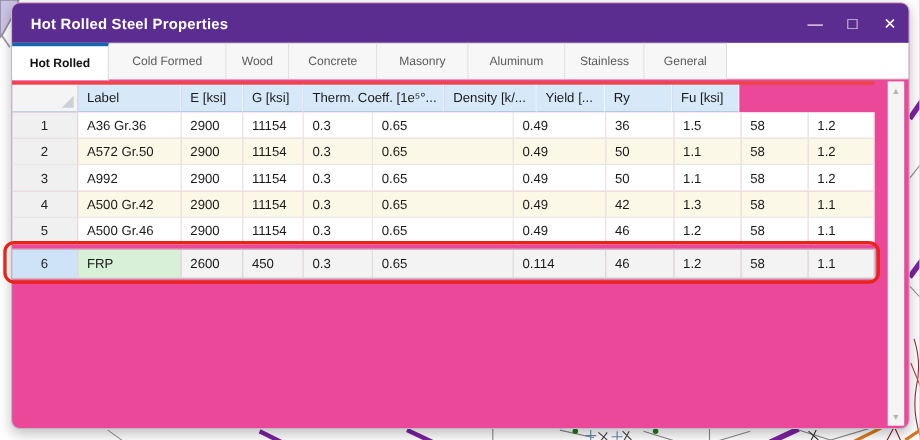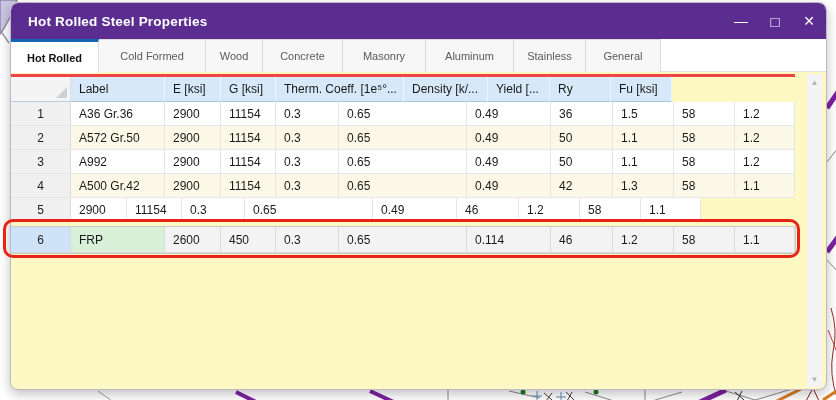--- a/index.html
+++ b/index.html
@@ -4,21 +4,21 @@
 <style>
   * { box-sizing: border-box; margin: 0; padding: 0; }
   body { font-family: "Liberation Sans", sans-serif; background: #fff; }
   .stage { position: relative; width: 836px; height: 400px; overflow: hidden; background: #fff; }
 
   .bg-svg { position: absolute; left: 0; top: 0; z-index: 0; }
 
   
   .dialog {
     position: absolute; left: 10px; top: 2px; width: 817px; height: 388px;
-    background: #fef9c3; border: 1px solid #bdb9cb; border-radius: 8px;
+    background: #ec4899; border: 1px solid #bdb9cb; border-radius: 8px;
     box-shadow: 0 4px 12px rgba(0,0,0,.25); z-index: 1; overflow: hidden;
   }
   .titlebar {
     height: 36px; background: #5b2d91; display: flex; align-items: center;
     padding-left: 17px; border-radius: 7px 7px 0 0;
   }
   .title { color: #fff; font-size: 13.5px; font-weight: 700; letter-spacing: .2px; }
   .win-controls { margin-left: auto; display: flex; height: 100%; }
   .winbtn {
     width: 34px; height: 100%; background: transparent; border: none; color: #fff;
@@ -244,20 +244,21 @@
             <div class="cell c4">0.3</div>
             <div class="cell c5">0.65</div>
             <div class="cell c6">0.49</div>
             <div class="cell c7">42</div>
             <div class="cell c8">1.3</div>
             <div class="cell c9">58</div>
             <div class="cell c10">1.1</div>
           </div>
           <div class="grid-row">
             <div class="cell c0 rownum">5</div>
+            <div class="cell c1 c-label">A500 Gr.46</div>
             <div class="cell c2">2900</div>
             <div class="cell c3">11154</div>
             <div class="cell c4">0.3</div>
             <div class="cell c5">0.65</div>
             <div class="cell c6">0.49</div>
             <div class="cell c7">46</div>
             <div class="cell c8">1.2</div>
             <div class="cell c9">58</div>
             <div class="cell c10">1.1</div>
           </div>

